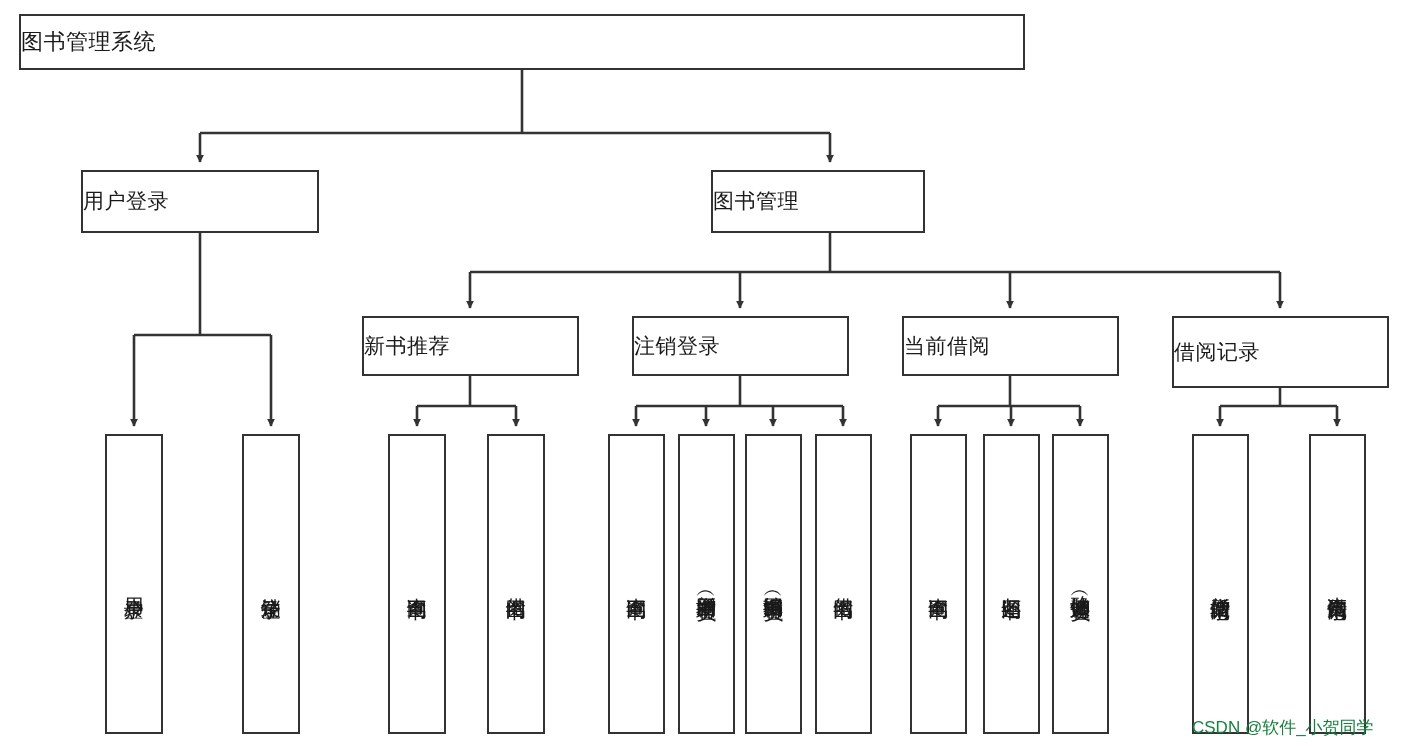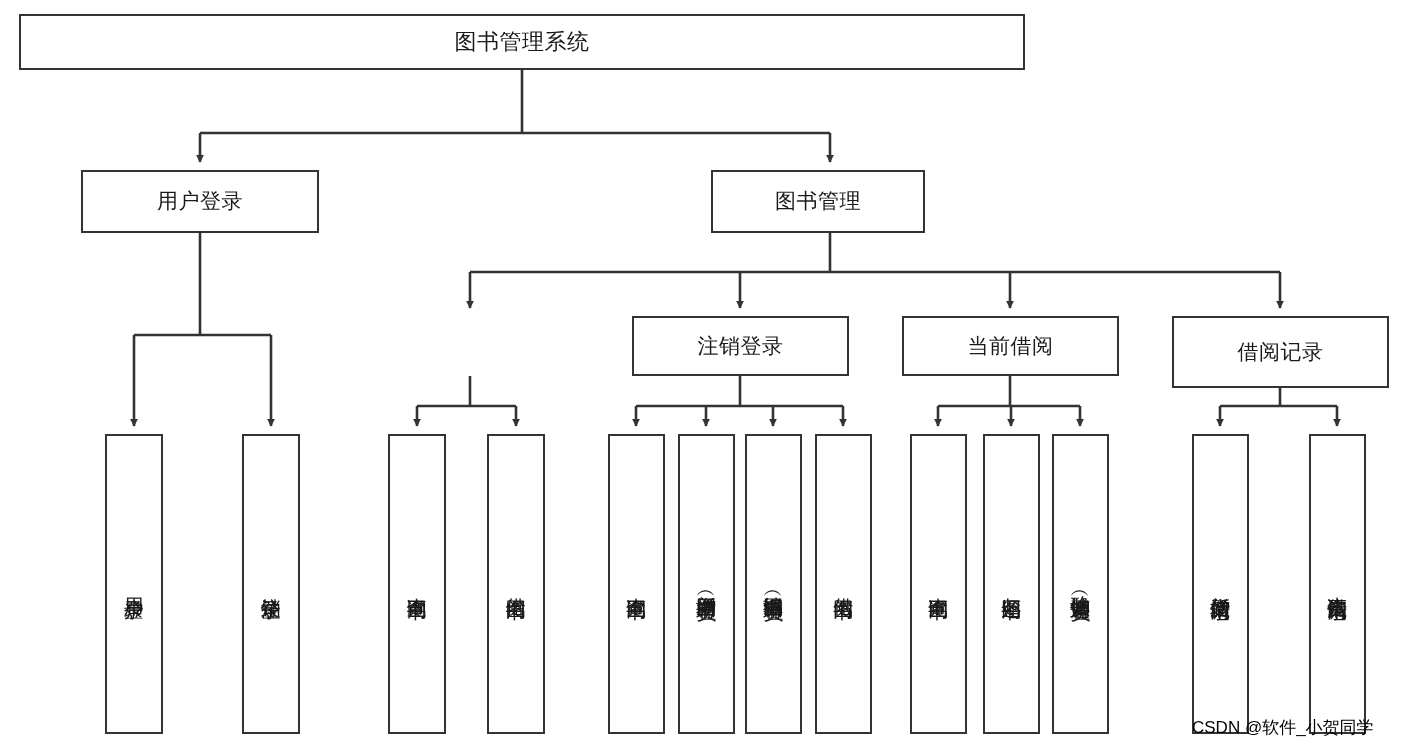--- a/index.html
+++ b/index.html
@@ -24,21 +24,21 @@
     width: 1405px;
     height: 747px;
   }
   .node-box {
     position: absolute;
     box-sizing: border-box;
     border: 2px solid #333333;
     background: #ffffff;
     display: flex;
     align-items: center;
-    justify-content: center;
+    justify-content: flex-start;
     color: #1a1a1a;
   }
   .node-label {
     font-size: 21px;
     line-height: 1.15;
     letter-spacing: 0.5px;
     white-space: nowrap;
     user-select: none;
   }
   .node-box.horizontal .node-label {
@@ -127,20 +127,23 @@
     <span class="node-label">图书管理系统</span>
   </div>
 
   <div class="node-box horizontal" style="left: 81px; top: 170px; width: 238px; height: 63px;">
     <span class="node-label">用户登录</span>
   </div>
   <div class="node-box horizontal" style="left: 711px; top: 170px; width: 214px; height: 63px;">
     <span class="node-label">图书管理</span>
   </div>
 
+  <div class="node-box horizontal" style="left: 362px; top: 316px; width: 217px; height: 60px;">
+    <span class="node-label">新书推荐</span>
+  </div>
   <div class="node-box horizontal" style="left: 632px; top: 316px; width: 217px; height: 60px;">
     <span class="node-label">注销登录</span>
   </div>
   <div class="node-box horizontal" style="left: 902px; top: 316px; width: 217px; height: 60px;">
     <span class="node-label">当前借阅</span>
   </div>
   <div class="node-box horizontal" style="left: 1172px; top: 316px; width: 217px; height: 72px;">
     <span class="node-label">借阅记录</span>
   </div>
 
@@ -177,15 +180,15 @@
   <div class="node-box vertical" style="left: 1052px; top: 434px; width: 57px; height: 300px;">
     <span class="node-label">确认归还（管理员）</span>
   </div>
   <div class="node-box vertical" style="left: 1192px; top: 434px; width: 57px; height: 300px;">
     <span class="node-label">新增借阅记录</span>
   </div>
   <div class="node-box vertical" style="left: 1309px; top: 434px; width: 57px; height: 300px;">
     <span class="node-label">查询借阅记录</span>
   </div>
 
-  <div class="watermark" style="left: 1192px; top: 716px; color: #000000; text-align: right;">CSDN @软件_小贺同学</div>
+  <div class="watermark" style="left: 1192px; top: 716px; color: #15803d; text-align: right;">CSDN @软件_小贺同学</div>
 
 </div>
 
 </body></html>

